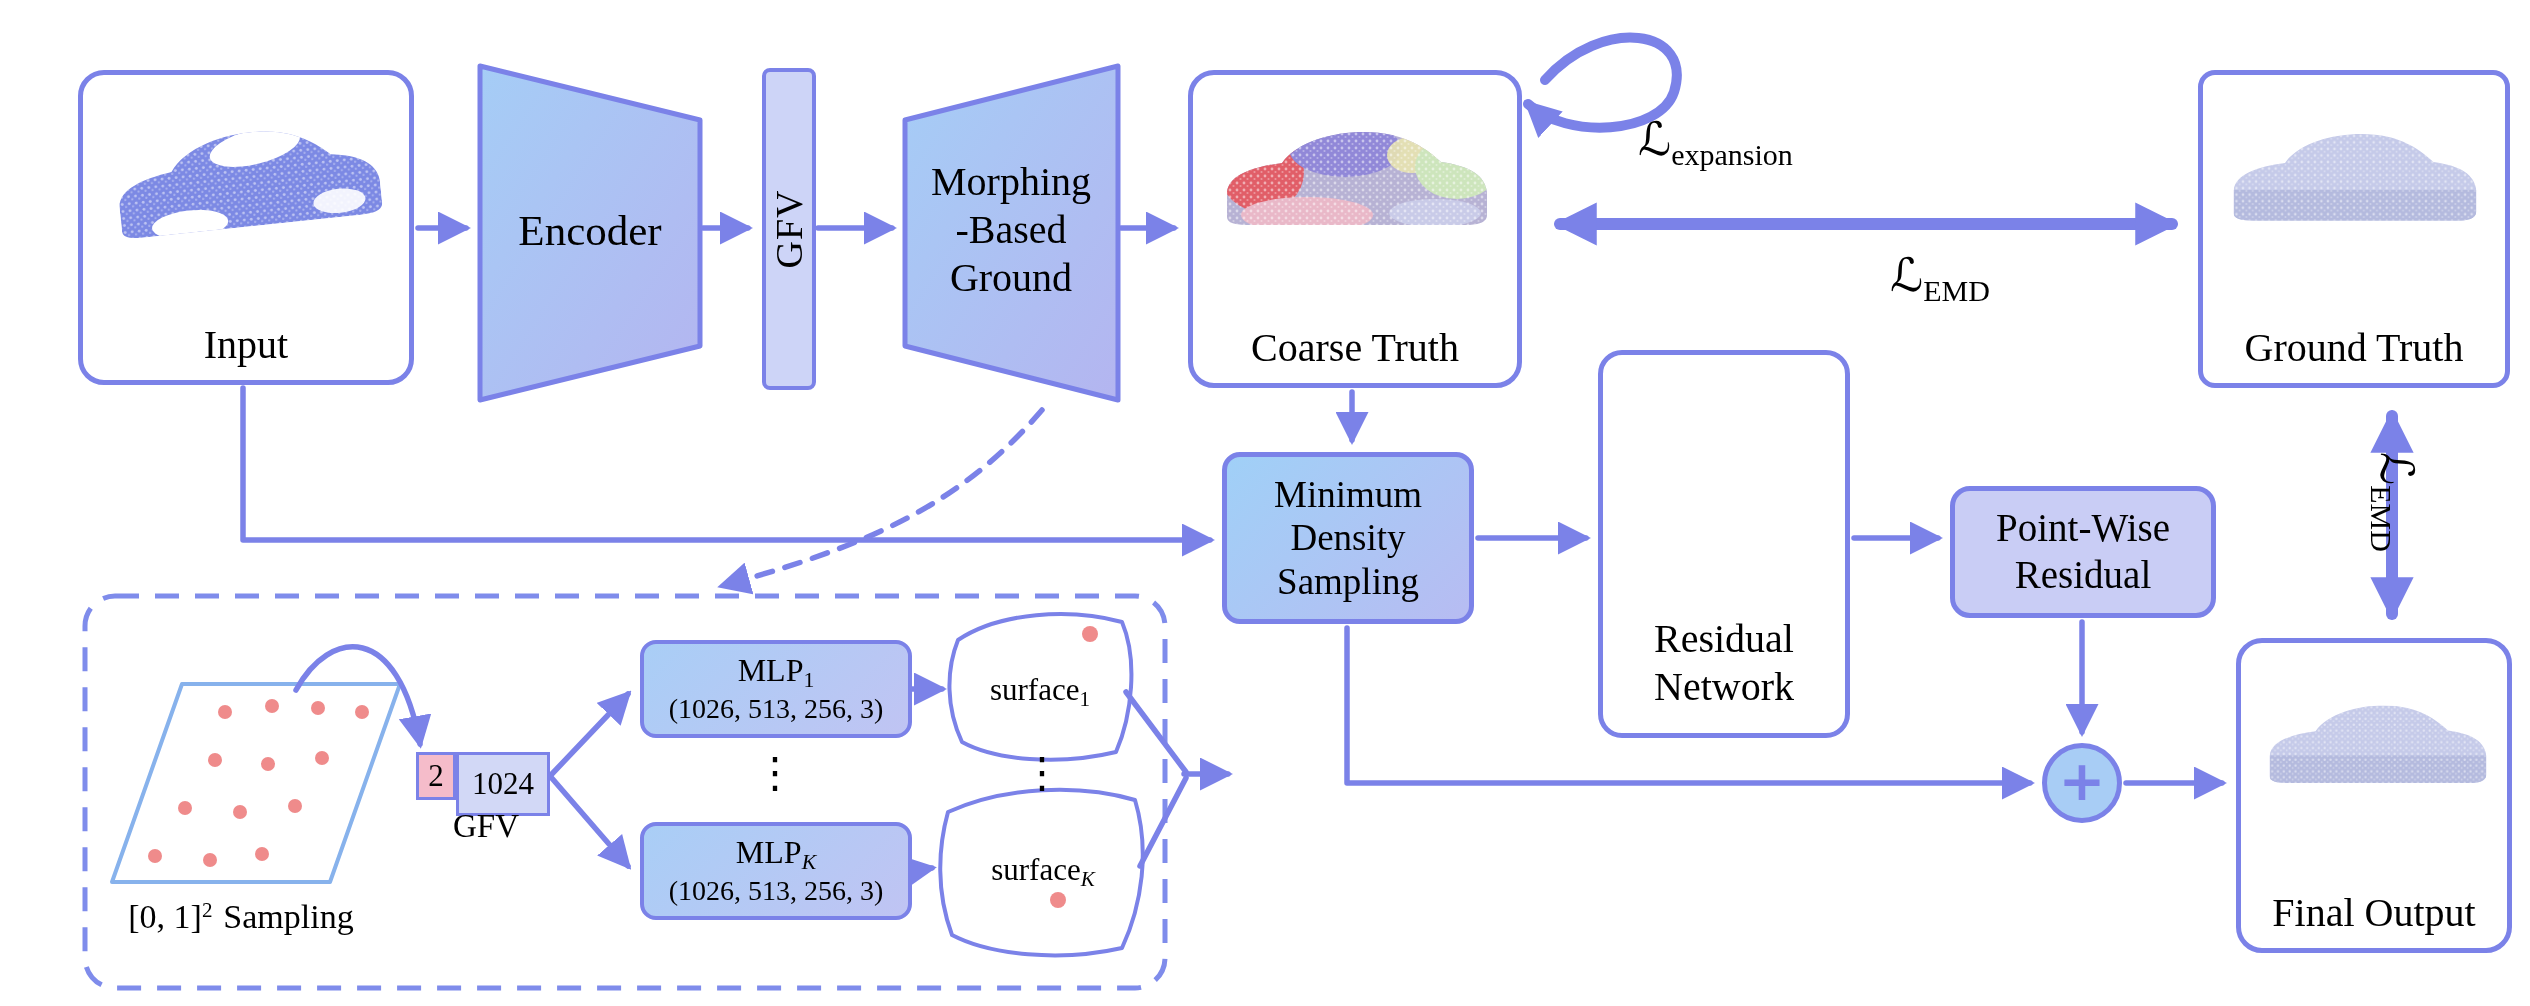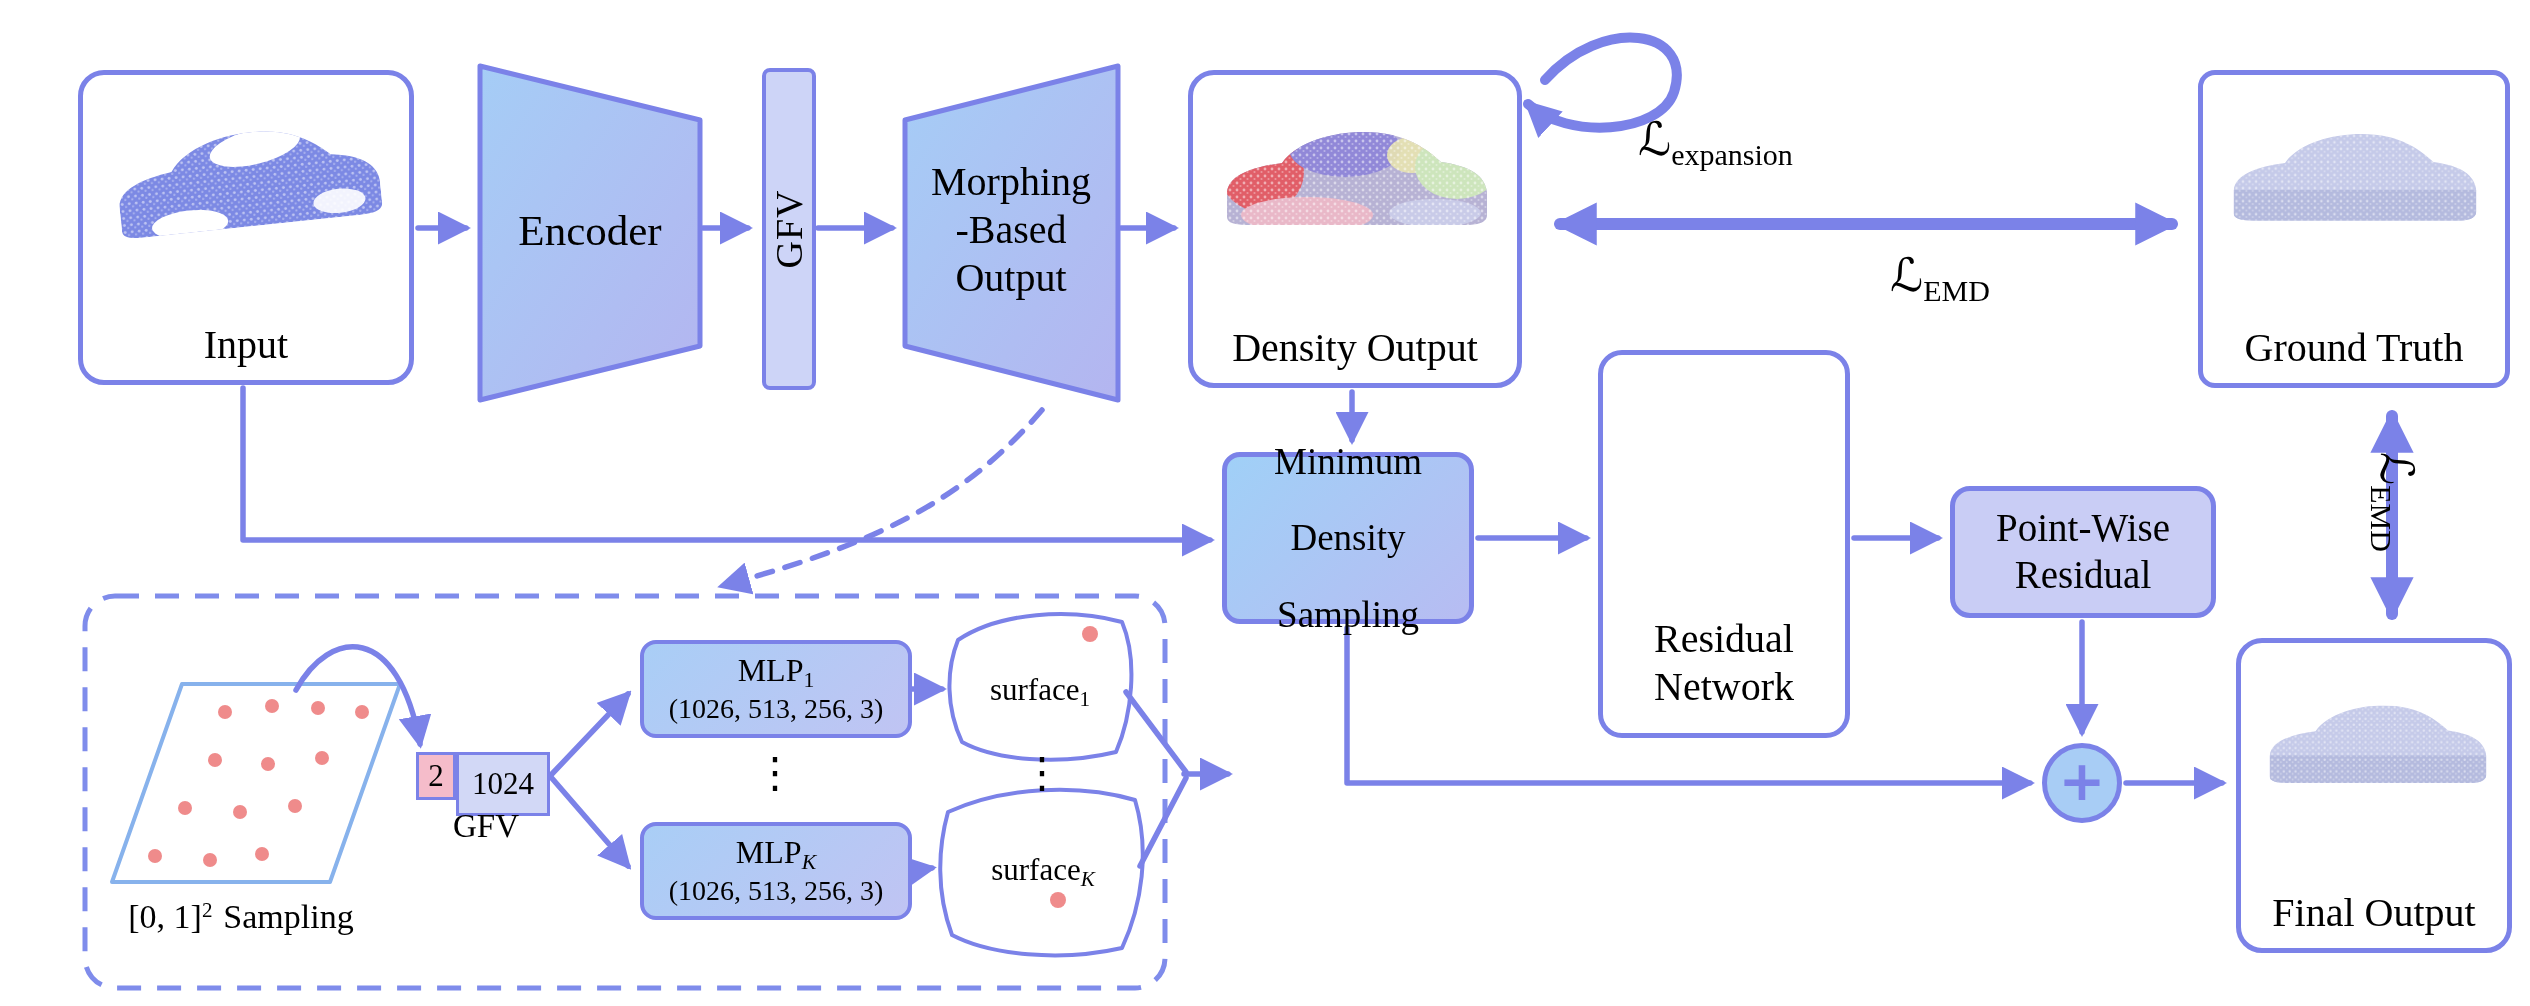--- a/index.html
+++ b/index.html
@@ -15,21 +15,21 @@
 
   
   .iobox { border:5px solid var(--accent,#7b82e8); border-radius:26px; background:#fff; }
   .box-label { position:absolute; left:0; right:0; bottom:12px; text-align:center; font-size:40px; }
 
   .car { position:absolute; }
 
   
   .fillbox { border:5px solid var(--accent,#7b82e8); display:flex; flex-direction:column;
              align-items:center; justify-content:center; text-align:center; }
-  .mds { border-radius:18px; background:linear-gradient(135deg,#a0d0f7,#b7bcf2); font-size:37px; line-height:1.18;gap:33px; }
+  .mds { border-radius:18px; background:linear-gradient(135deg,#a0d0f7,#b7bcf2); font-size:37px; line-height:1.18; }
   .pwr { border-radius:20px; background:#c9cdf5; font-size:39px; line-height:1.2; }
 
   .rnbox { border:5px solid var(--accent,#7b82e8); border-radius:24px; background:#fff; }
   .rn-label { position:absolute; left:0; right:0; bottom:22px; text-align:center; font-size:40px; line-height:1.2; }
 
   .shape-label { position:absolute; text-align:center; }
   .enc-label { font-size:43px; }
   .dec-label { font-size:40px; line-height:1.2; }
 
   .gfv-bar { border:4px solid var(--accent,#7b82e8); border-radius:8px; background:#cdd4f7;
@@ -189,21 +189,21 @@
         <rect width="300" height="160" fill="#b7b2d4"></rect>
         <ellipse cx="55" cy="75" rx="42" ry="40" fill="#e15e68"></ellipse>
         <ellipse cx="138" cy="52" rx="56" ry="28" fill="#9188d8"></ellipse>
         <ellipse cx="205" cy="58" rx="25" ry="18" fill="#e8e3b0" opacity="0.9"></ellipse>
         <ellipse cx="250" cy="70" rx="42" ry="32" fill="#cde5bc"></ellipse>
         <ellipse cx="100" cy="118" rx="66" ry="18" fill="#e9b8c8"></ellipse>
         <ellipse cx="228" cy="116" rx="46" ry="14" fill="#c9cbe8"></ellipse>
         <rect width="300" height="160" fill="url(#stip)"></rect>
       </g>
     </svg>
-    <div class="box-label">Density Output</div>
+    <div class="box-label">Coarse Truth</div>
   </div>
 
   <div class="node iobox" style="left:2198px;top:70px;width:312px;height:318px;border-radius:17px;">
     <svg class="car" style="left:12px;top:26px;width:280px;height:150px;" viewBox="0 0 300 160">
       <g clip-path="url(#carClip)">
         <rect width="300" height="160" fill="#c5cae9"></rect>
         <rect y="95" width="300" height="65" fill="#b4bade"></rect>
         <rect width="300" height="160" fill="url(#stip)"></rect>
       </g>
     </svg>
@@ -223,21 +223,21 @@
 
   <div class="node shape-label enc-label" style="left:478px;top:206px;width:224px;text-align:center;">Encoder</div>
 
   <div class="node gfv-bar" style="left:762px;top:68px;width:54px;height:322px;">
     <span>GFV</span>
   </div>
 
   <div class="node shape-label dec-label" style="left:898px;top:158px;width:226px;">
     <div>Morphing</div>
     <div>-Based</div>
-    <div>Output</div>
+    <div>Ground</div>
   </div>
 
   <div class="node loss" style="left:1638px;top:112px;">
     <span class="scriptL">ℒ</span><span class="losssub">expansion</span>
   </div>
 
   <div class="node loss" style="left:1790px;top:248px;width:300px;text-align:center;">
     <span class="scriptL">ℒ</span><span class="losssub">EMD</span>
   </div>
 

